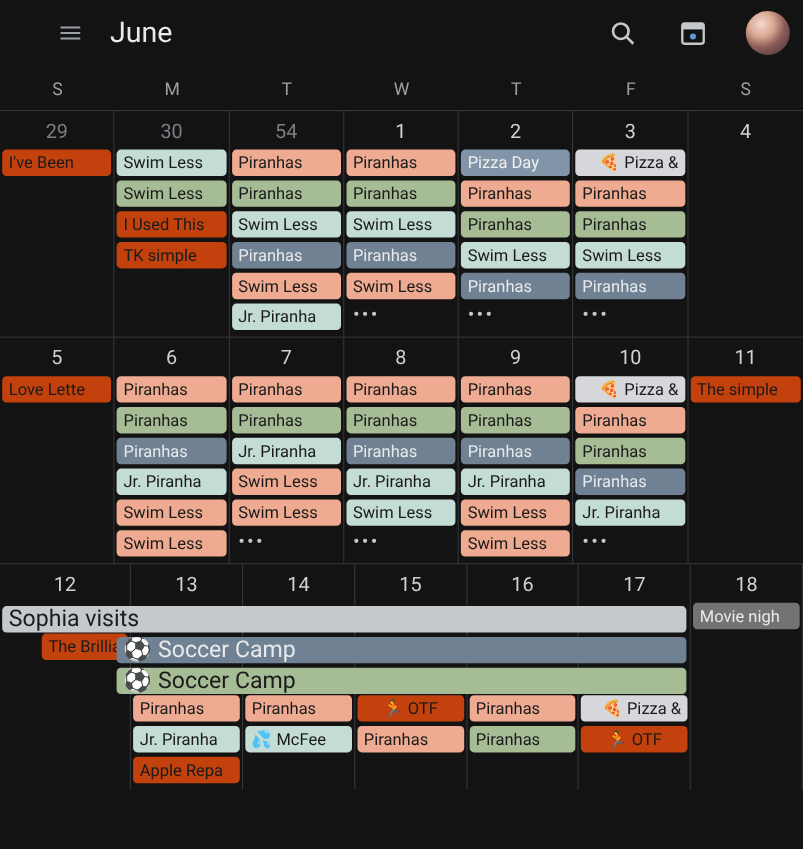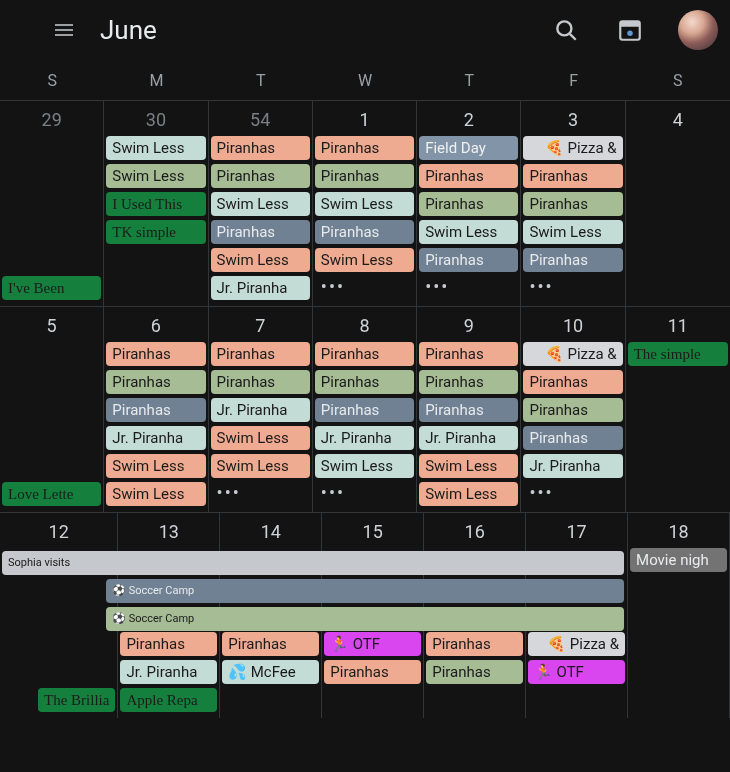--- a/index.html
+++ b/index.html
@@ -10,38 +10,38 @@
   .title { font-size: 26px; font-weight: 400; color: #e8eaed; flex: 0 0 auto; }
   .spacer { flex: 1; }
   .icon-btn { width: 48px; height: 48px; display: flex; align-items: center; justify-content: center; cursor: pointer; border-radius: 50%; }
   .icon-btn svg { width: 26px; height: 26px; }
   .avatar { width: 40px; height: 40px; border-radius: 50%; background: radial-gradient(circle at 35% 30%, #f3d9cf 0%, #d9a892 30%, #8d5d59 55%, #3a2d35 100%); margin-left: 8px; cursor: pointer; }
   .weekday-row { display: grid; grid-template-columns: repeat(7, 1fr); height: 40px; }
   .weekday { display: flex; align-items: center; justify-content: center; font-size: 16px; color: #9aa0a6; }
   .grid { display: flex; flex-direction: column; }
   .week { display: grid; grid-template-columns: repeat(7, 1fr); border-top: 1px solid #333639; min-height: 80px; position: relative; }
   .day { border-right: 1px solid #333639; display: flex; flex-direction: column; position: relative; min-height: 100%; }
-  .day:first-child { border-left: none; justify-content: space-between; }
+  .day:first-child { border-left: none; }
   .day:last-child { border-right: none; }
   .daynum { text-align: center; font-size: 18px; color: #cfd2d6; padding: 8px 0 6px 0; }
   .daynum.other { color: #7b7f85; }
   .events { display: flex; flex-direction: column; gap: 4px; padding: 0 2px 6px 2px; }
   .ev { height: 24px; line-height: 24px; font-size: 15px; border-radius: 4px; padding: 0 6px; white-space: nowrap; overflow: hidden; color: #1b1b1b; cursor: pointer; }
   .more { height: 20px; display: flex; align-items: center; padding-left: 6px; color: #c5c8cc; font-size: 18px; letter-spacing: 2px; cursor: pointer; }
-  .span-row { position: absolute; left: 2px; height: 24px; border-radius: 4px; padding: 0 6px; line-height: 24px; font-size: 11px; color: #1b1b1b; cursor: pointer; white-space: nowrap; overflow: hidden; }
+  .span-row { position: absolute; left: 2px; height: 24px; border-radius: 4px; padding: 0 6px; line-height: 24px; font-size: 21px; color: #1b1b1b; cursor: pointer; white-space: nowrap; overflow: hidden; }
   
-  .c-pink { background: #15803d; font-family: Liberation Serif, serif; }
+  .c-pink { background: #c2410c; }
   .c-green { background: #a6bc95; }
   .c-teal { background: #c4dcd6; }
   .c-salmon { background: #eeab91; }
   .c-slate { background: #6f8193; color: #e8eaed; }
   .c-steel { background: #8295a8; color: #f0f0f0; }
   .c-gray { background: #c5c8cc; }
   .c-olive { background: #737373; color: #e8eaed; }
-  .c-rose { background: #d946ef; }
+  .c-rose { background: #c2410c; text-align: center; }
   .c-ltgray { background: #d5d7da; text-align: right; }
 </style>
 </head>
 <body>
 
 <div class="header">
   <div class="menu-btn">
     <svg viewBox="0 0 24 24">
         <path d="M3 6h18v2H3V6zm0 5h18v2H3v-2zm0 5h18v2H3v-2z"></path>
       </svg>
@@ -109,21 +109,21 @@
           <div class="ev c-green">Piranhas</div>
           <div class="ev c-teal">Swim Less</div>
           <div class="ev c-slate">Piranhas</div>
           <div class="ev c-salmon">Swim Less</div>
           <div class="more">•••</div>
         </div>
       </div>
       <div class="day">
         <div class="daynum">2</div>
         <div class="events">
-          <div class="ev c-steel">Field Day</div>
+          <div class="ev c-steel">Pizza Day</div>
           <div class="ev c-salmon">Piranhas</div>
           <div class="ev c-green">Piranhas</div>
           <div class="ev c-teal">Swim Less</div>
           <div class="ev c-slate">Piranhas</div>
           <div class="more">•••</div>
         </div>
       </div>
       <div class="day">
         <div class="daynum">3</div>
         <div class="events">

